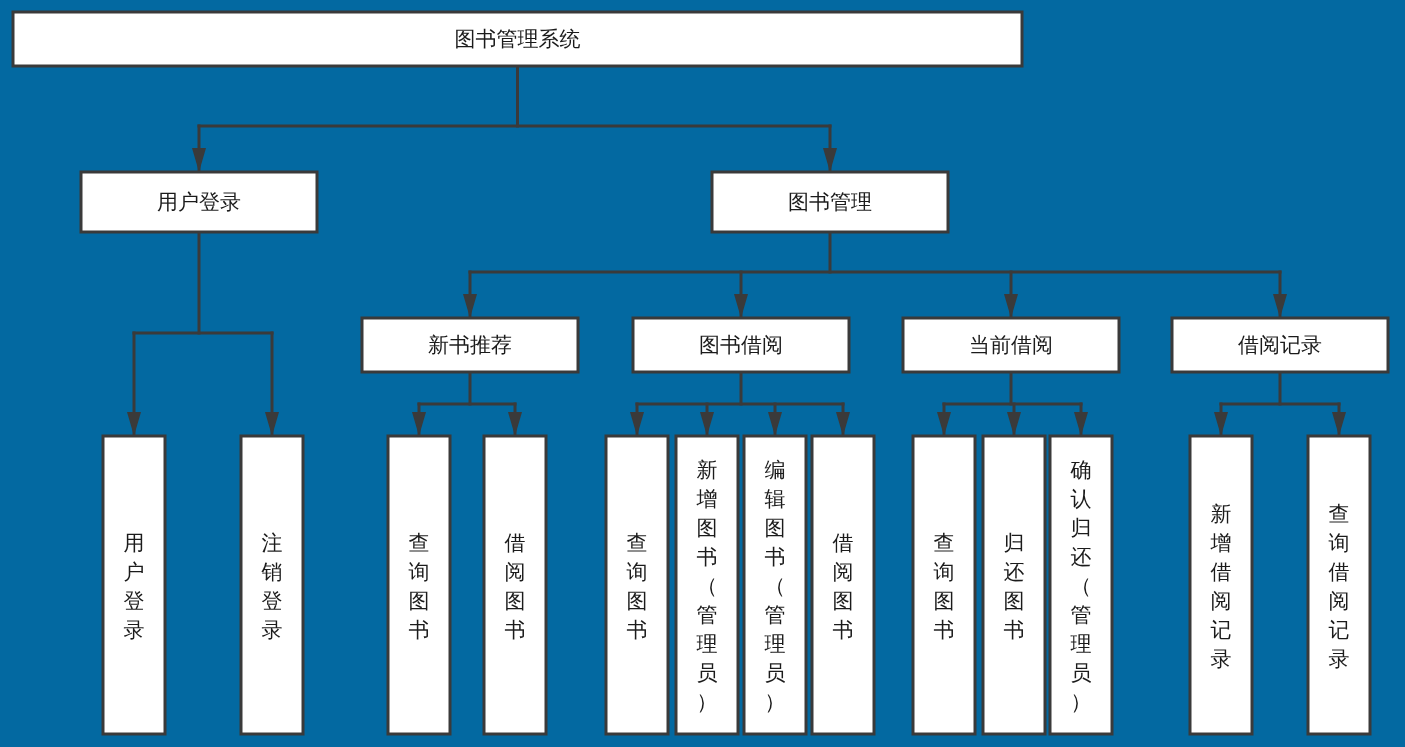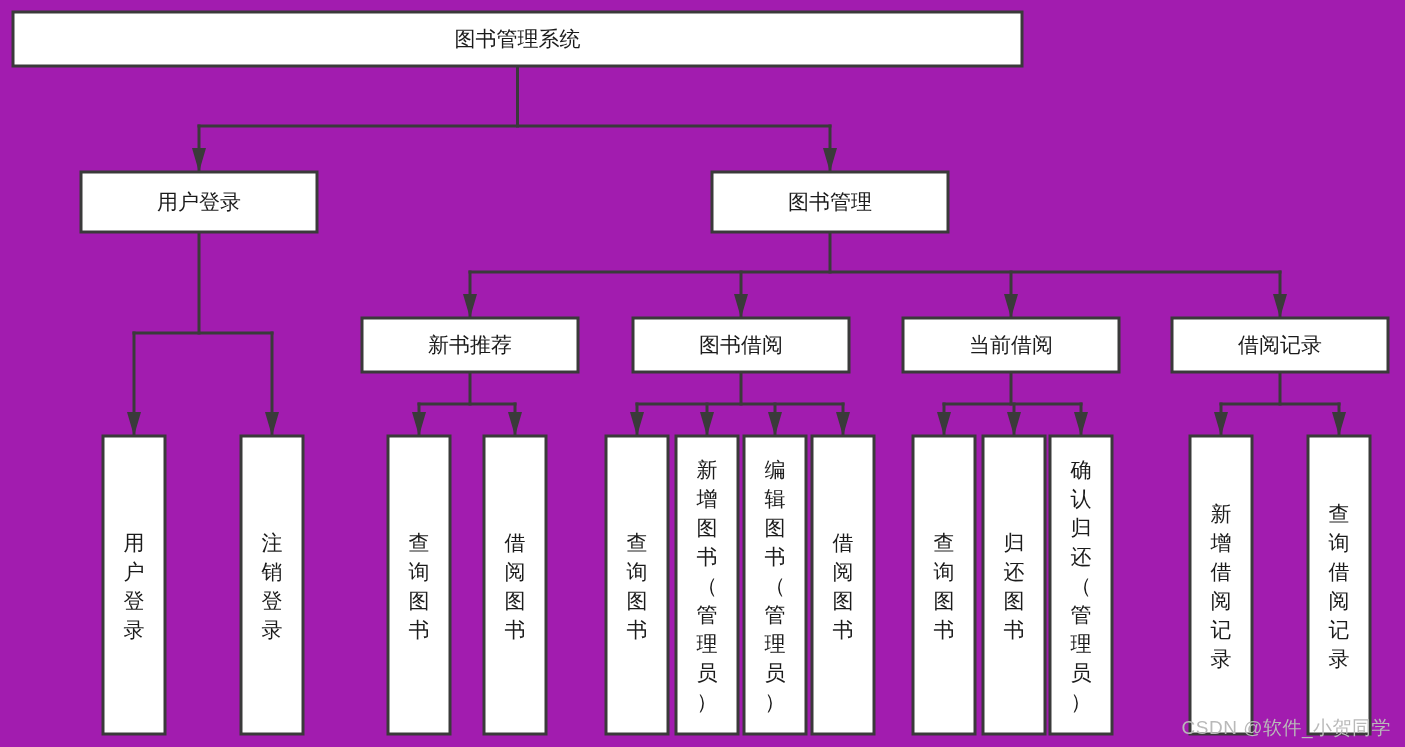--- a/index.html
+++ b/index.html
@@ -8,21 +8,21 @@
     padding: 0;
     background: #ffffff;
   }
   body {
     font-family: "Liberation Sans", "DejaVu Sans", sans-serif;
   }
   #diagram-root {
     position: relative;
     width: 1405px;
     height: 747px;
-    background: #a21caf;
+    background: #0369a1;
     overflow: hidden;
   }
   svg#tree-svg {
     position: absolute;
     left: 0;
     top: 0;
     width: 1405px;
     height: 747px;
     display: block;
   }
@@ -215,14 +215,13 @@
         <g>
           <rect x="1190" y="436" width="62" height="298" class="node-box" rx="0"></rect>
           <text x="1221" y="520.62" class="node-label-v"><tspan x="1221" dy="0">新</tspan><tspan x="1221" dy="29">增</tspan><tspan x="1221" dy="29">借</tspan><tspan x="1221" dy="29">阅</tspan><tspan x="1221" dy="29">记</tspan><tspan x="1221" dy="29">录</tspan></text>
         </g>
         <g>
           <rect x="1308" y="436" width="62" height="298" class="node-box" rx="0"></rect>
           <text x="1339" y="520.62" class="node-label-v"><tspan x="1339" dy="0">查</tspan><tspan x="1339" dy="29">询</tspan><tspan x="1339" dy="29">借</tspan><tspan x="1339" dy="29">阅</tspan><tspan x="1339" dy="29">记</tspan><tspan x="1339" dy="29">录</tspan></text>
         </g>
       </g>
   </svg>
-  <div class="watermark">CSDN @软件_小贺同学</div>
 </div>
 
 </body></html>

